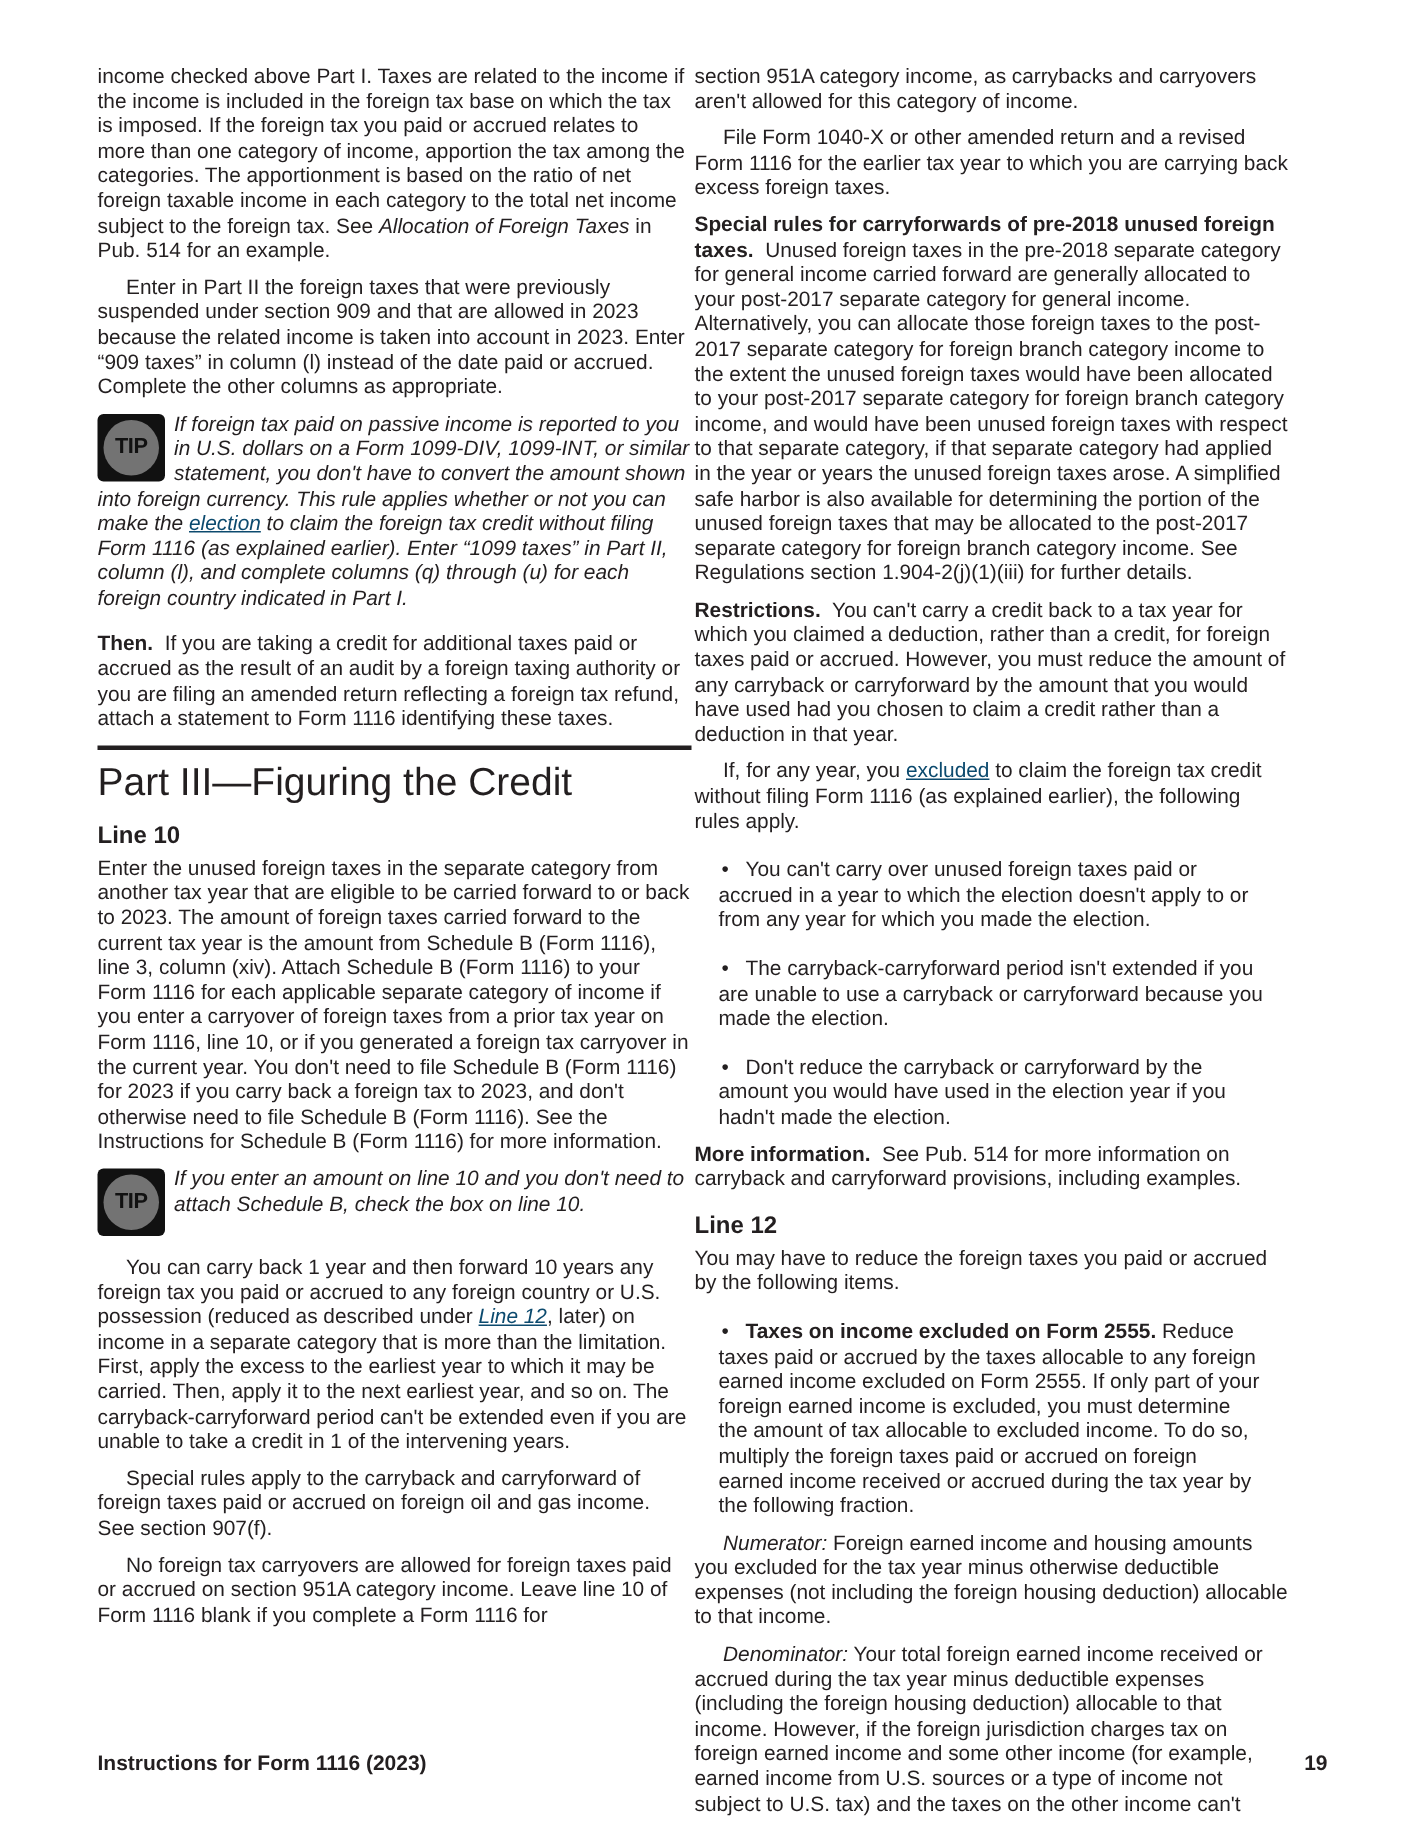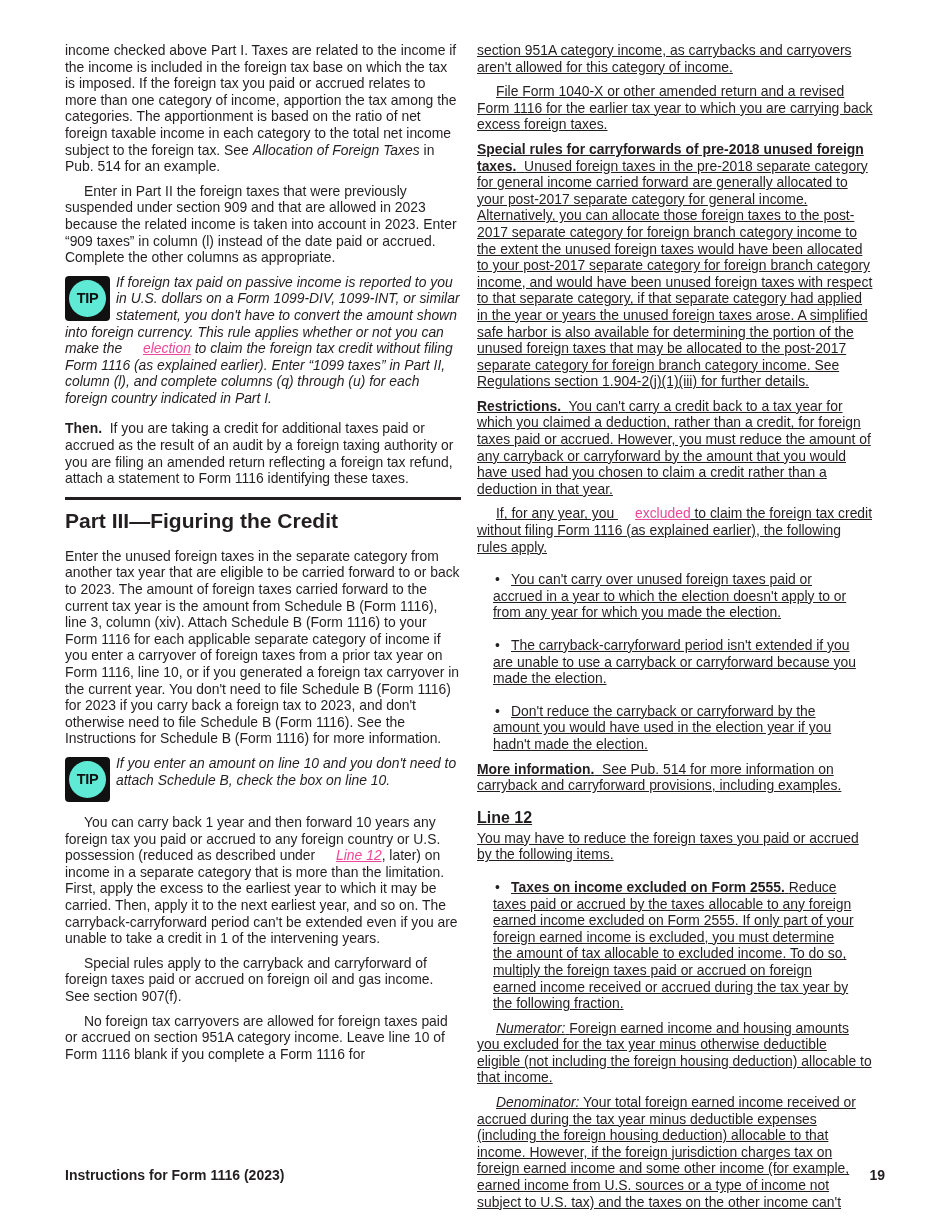--- a/index.html
+++ b/index.html
@@ -3,39 +3,39 @@
 <meta charset="utf-8">
 <style>
   html, body { margin: 0; padding: 0; background: #ffffff; }
   body {
     width: 950px; height: 1230px; position: relative; overflow: hidden;
     font-family: "Liberation Sans", sans-serif; color: #231f20;
     font-size: 13.9px; line-height: 16.6px;
   }
   .col { position: absolute; top: 42px; width: 396px; }
   .col.left { left: 65px; }
-  .col.right { left: 477px; text-decoration: underline; }
+  .col.right { left: 463px; }
   p { margin: 0 0 8px 0; }
   .indent { text-indent: 19px; }
   .b { font-weight: bold; }
   .i { font-style: italic; }
-  a.link { color: #ec4899; text-decoration: underline; margin-left: 17px; }
+  a.link { color: #0c4a6e; text-decoration: underline; }
   .tip { position: relative; margin: 0 0 8px 0; font-style: italic; }
   .tip-badge {
     float: left; width: 45px; height: 45px; background: #111; border-radius: 4px;
     margin: 2px 6px 0 0; display: flex; align-items: center; justify-content: center;
   }
   .tip-badge .circle {
-    width: 37px; height: 37px; border-radius: 50%; background: #5eead4;
+    width: 37px; height: 37px; border-radius: 50%; background: #737373;
     display: flex; align-items: center; justify-content: center;
     font-style: normal; font-weight: bold; font-size: 14.5px; color: #111; letter-spacing: -0.3px;
   }
   .tip::after { content: ""; display: block; clear: both; }
   .part-rule { border-top: 3px solid #231f20; margin: 10px 0 8px 0; }
-  h1 { font-size: 21px; line-height: 26px; font-weight: bold; margin: 0 0 14px 0; }
+  h1 { font-size: 26px; line-height: 26px; font-weight: normal; margin: 0 0 14px 0; }
   h2 { font-size: 16px; line-height: 20px; font-weight: bold; margin: 0 0 2px 0; }
   .bullet { margin: 16px; }
   .bullet .dot { display: inline-block; width: 16px; padding-left: 2px; }
   .footer { position: absolute; top: 1167px; font-weight: bold; font-size: 14px; }
   .footer.left { left: 65px; }
   .footer.right { right: 65px; }
 </style>
 </head>
 <body>
 
@@ -47,20 +47,21 @@
     <div class="tip-badge">
         <div class="circle">TIP</div>
       </div>
     <span>If foreign tax paid on passive income is reported to you in U.S. dollars on a Form 1099-DIV, 1099-INT, or similar statement, you don't have to convert the amount shown into foreign currency. This rule applies whether or not you can make the </span><a class="link" href="#">election</a><span> to claim the foreign tax credit without filing Form 1116 (as explained earlier). Enter “1099 taxes” in Part II, column (l), and complete columns (q) through (u) for each foreign country indicated in Part I.</span>
   </div>
 
   <p style="margin-top:14px"><span class="b">Then.</span>&nbsp; <span>If you are taking a credit for additional taxes paid or accrued as the result of an audit by a foreign taxing authority or you are filing an amended return reflecting a foreign tax refund, attach a statement to Form 1116 identifying these taxes.</span></p>
 
   <div class="part-rule"></div>
   <h1>Part III—Figuring the Credit</h1>
+  <h2>Line 10</h2>
   <p>Enter the unused foreign taxes in the separate category from another tax year that are eligible to be carried forward to or back to 2023. The amount of foreign taxes carried forward to the current tax year is the amount from Schedule B (Form 1116), line 3, column (xiv). Attach Schedule B (Form 1116) to your Form 1116 for each applicable separate category of income if you enter a carryover of foreign taxes from a prior tax year on Form 1116, line 10, or if you generated a foreign tax carryover in the current year. You don't need to file Schedule B (Form 1116) for 2023 if you carry back a foreign tax to 2023, and don't otherwise need to file Schedule B (Form 1116). See the Instructions for Schedule B (Form 1116) for more information.</p>
 
   <div class="tip">
     <div class="tip-badge">
         <div class="circle">TIP</div>
       </div>
     <span>If you enter an amount on line 10 and you don't need to attach Schedule B, check the box on line 10.</span>
   </div>
 
   <p class="indent" style="margin-top:12px"><span>You can carry back 1 year and then forward 10 years any foreign tax you paid or accrued to any foreign country or U.S. possession (reduced as described under </span><a class="link i" href="#">Line 12</a><span>, later) on income in a separate category that is more than the limitation. First, apply the excess to the earliest year to which it may be carried. Then, apply it to the next earliest year, and so on. The carryback-carryforward period can't be extended even if you are unable to take a credit in 1 of the intervening years.</span></p>
@@ -77,18 +78,18 @@
   <div>
     <p class="bullet"><span class="dot">•</span><span>You can't carry over unused foreign taxes paid or accrued in a year to which the election doesn't apply to or from any year for which you made the election.</span></p>
     <p class="bullet"><span class="dot">•</span><span>The carryback-carryforward period isn't extended if you are unable to use a carryback or carryforward because you made the election.</span></p>
     <p class="bullet" style="margin-bottom:8px"><span class="dot">•</span><span>Don't reduce the carryback or carryforward by the amount you would have used in the election year if you hadn't made the election.</span></p>
   </div>
   <p><span class="b">More information.</span>&nbsp; <span>See Pub. 514 for more information on carryback and carryforward provisions, including examples.</span></p>
 
   <h2 style="margin-top:14px">Line 12</h2>
   <p style="margin-bottom:0">You may have to reduce the foreign taxes you paid or accrued by the following items.</p>
   <p class="bullet" style="margin-bottom:8px"><span class="dot">•</span><span class="b">Taxes on income excluded on Form 2555.</span> <span>Reduce taxes paid or accrued by the taxes allocable to any foreign earned income excluded on Form 2555. If only part of your foreign earned income is excluded, you must determine the amount of tax allocable to excluded income. To do so, multiply the foreign taxes paid or accrued on foreign earned income received or accrued during the tax year by the following fraction.</span></p>
-  <p class="indent"><span class="i">Numerator:</span> <span>Foreign earned income and housing amounts you excluded for the tax year minus otherwise deductible eligible (not including the foreign housing deduction) allocable to that income.</span></p>
+  <p class="indent"><span class="i">Numerator:</span> <span>Foreign earned income and housing amounts you excluded for the tax year minus otherwise deductible expenses (not including the foreign housing deduction) allocable to that income.</span></p>
   <p class="indent"><span class="i">Denominator:</span> <span>Your total foreign earned income received or accrued during the tax year minus deductible expenses (including the foreign housing deduction) allocable to that income. However, if the foreign jurisdiction charges tax on foreign earned income and some other income (for example, earned income from U.S. sources or a type of income not subject to U.S. tax) and the taxes on the other income can't</span></p>
 </div>
 
 <div class="footer left">Instructions for Form 1116 (2023)</div>
 <div class="footer right">19</div>
 
 </body></html>

